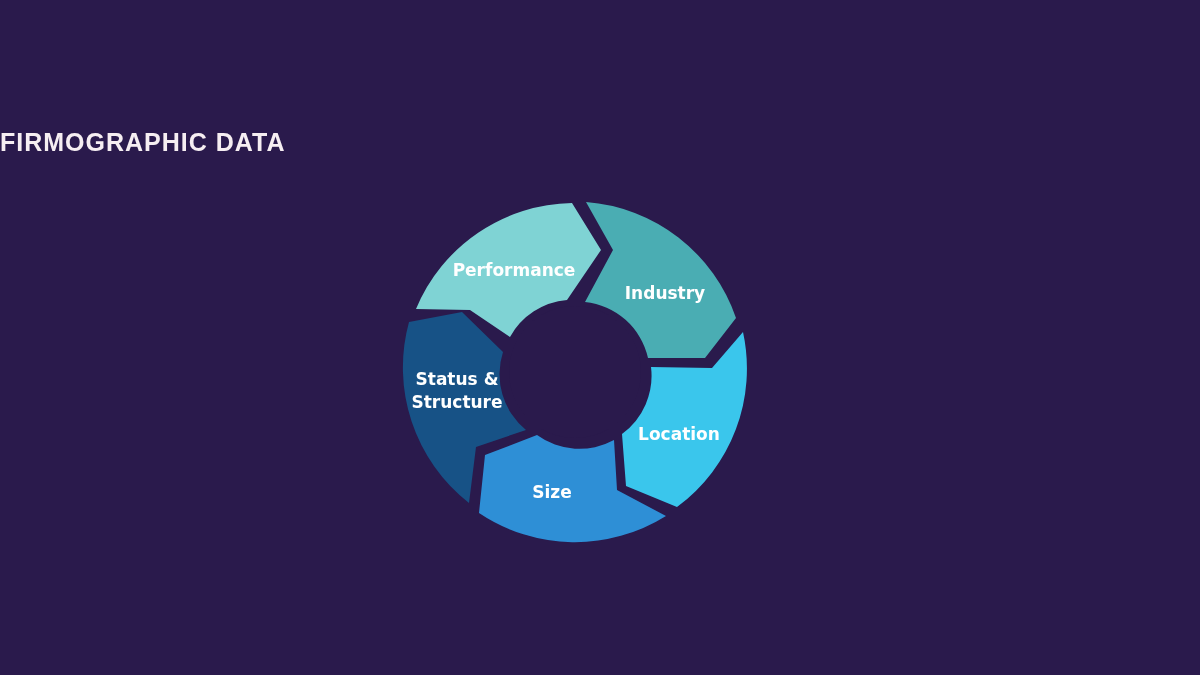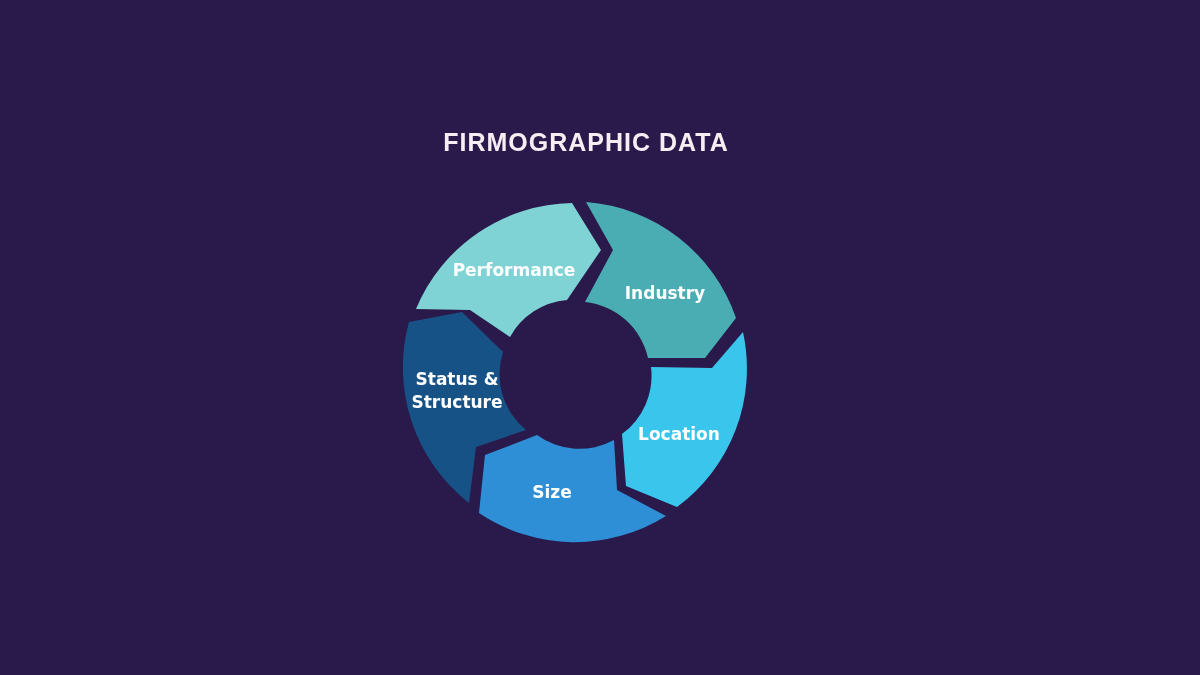--- a/index.html
+++ b/index.html
@@ -14,21 +14,21 @@
       position: relative;
       width: 1200px;
       height: 675px;
       background: #2a1a4c;
     }
     .title {
       position: absolute;
       left: 0;
       top: 128px;
       width: 1172px;
-      text-align: center;
+      text-align: left;
       font-family: "Liberation Sans", sans-serif;
       font-weight: bold;
       font-size: 25px;
       letter-spacing: 1px;
       color: #f6eef2;
     }
     svg.cycle {
       position: absolute;
       left: 0;
       top: 0;

